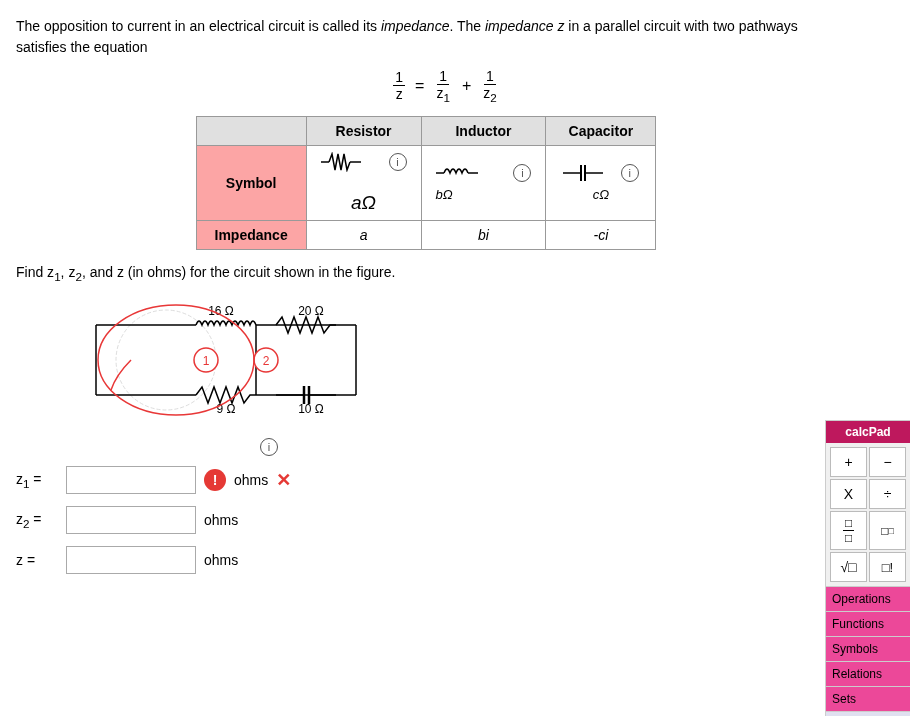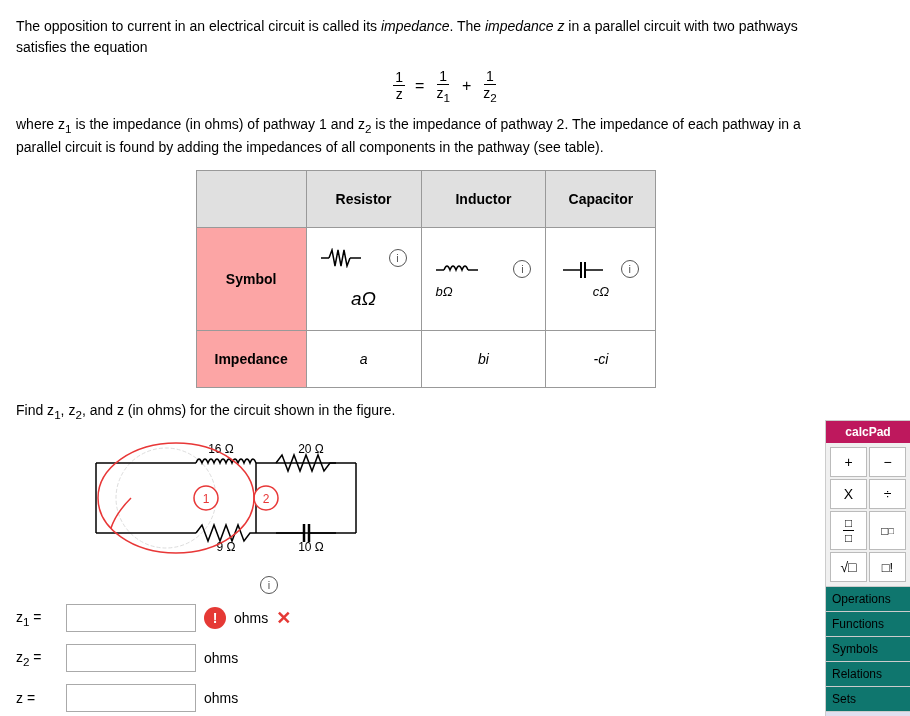--- a/index.html
+++ b/index.html
@@ -47,21 +47,21 @@
     .eq-sign { margin: 0 6px; font-size: 16px; }
     .plus-sign { margin: 0 6px; font-size: 16px; }
 
     
     .impedance-table {
       border-collapse: collapse;
       margin: 12px auto;
     }
     .impedance-table th, .impedance-table td {
       border: 1px solid #999;
-      padding: 20px 14px;
+      padding: 6px 14px;
       text-align: center;
       min-width: 110px;
     }
     .impedance-table th {
       background: #e0e0e0;
       font-weight: bold;
     }
     .impedance-table td.row-header {
       background: #fca5a5;
       font-weight: bold;
@@ -164,21 +164,21 @@
     }
     .calcpad-menu {
       display: flex;
       flex-direction: column;
     }
     .calcpad-menu-item {
       font-size: 12px;
       padding: 5px 6px;
       border-top: 1px solid #ccc;
       cursor: pointer;
-      background: #0f766e;
+      background: #ec4899;
     }
     .calcpad-menu-item.active { background: #e0e0f0; }
 
     
     .info-circle {
       display: inline-flex;
       align-items: center;
       justify-content: center;
       width: 18px;
       height: 18px;
@@ -209,23 +209,20 @@
       <span class="numerator">1</span>
       <span class="denominator">z<sub>1</sub></span>
     </div>
     <span class="plus-sign">+</span>
     <div class="fraction">
       <span class="numerator">1</span>
       <span class="denominator">z<sub>2</sub></span>
     </div>
   </div>
 
-  <p>
-    where z<sub>1</sub> is the impedance (in ohms) of pathway 1 and z<sub>2</sub> is the impedance of pathway 2. The impedance of each pathway in a parallel circuit is found by adding the impedances of all components in the pathway (see table).
-  </p>
 
   <table class="impedance-table">
     <thead>
       <tr>
         <th></th>
         <th>Resistor</th>
         <th>Inductor</th>
         <th>Capacitor</th>
       </tr>
     </thead>

